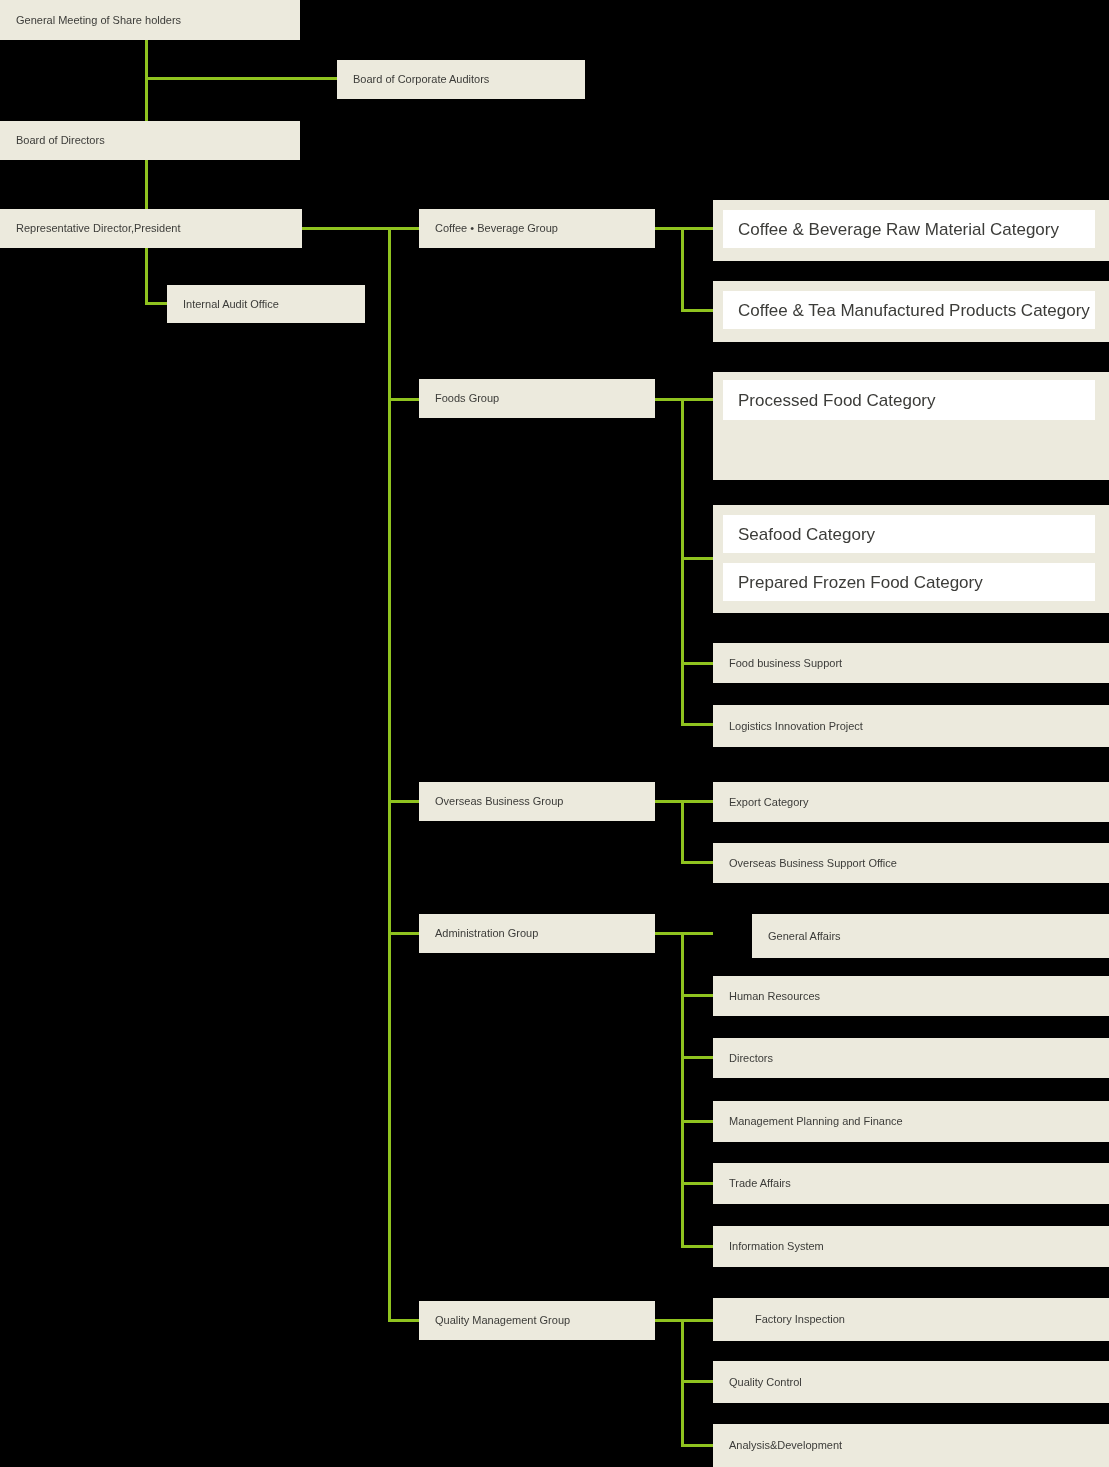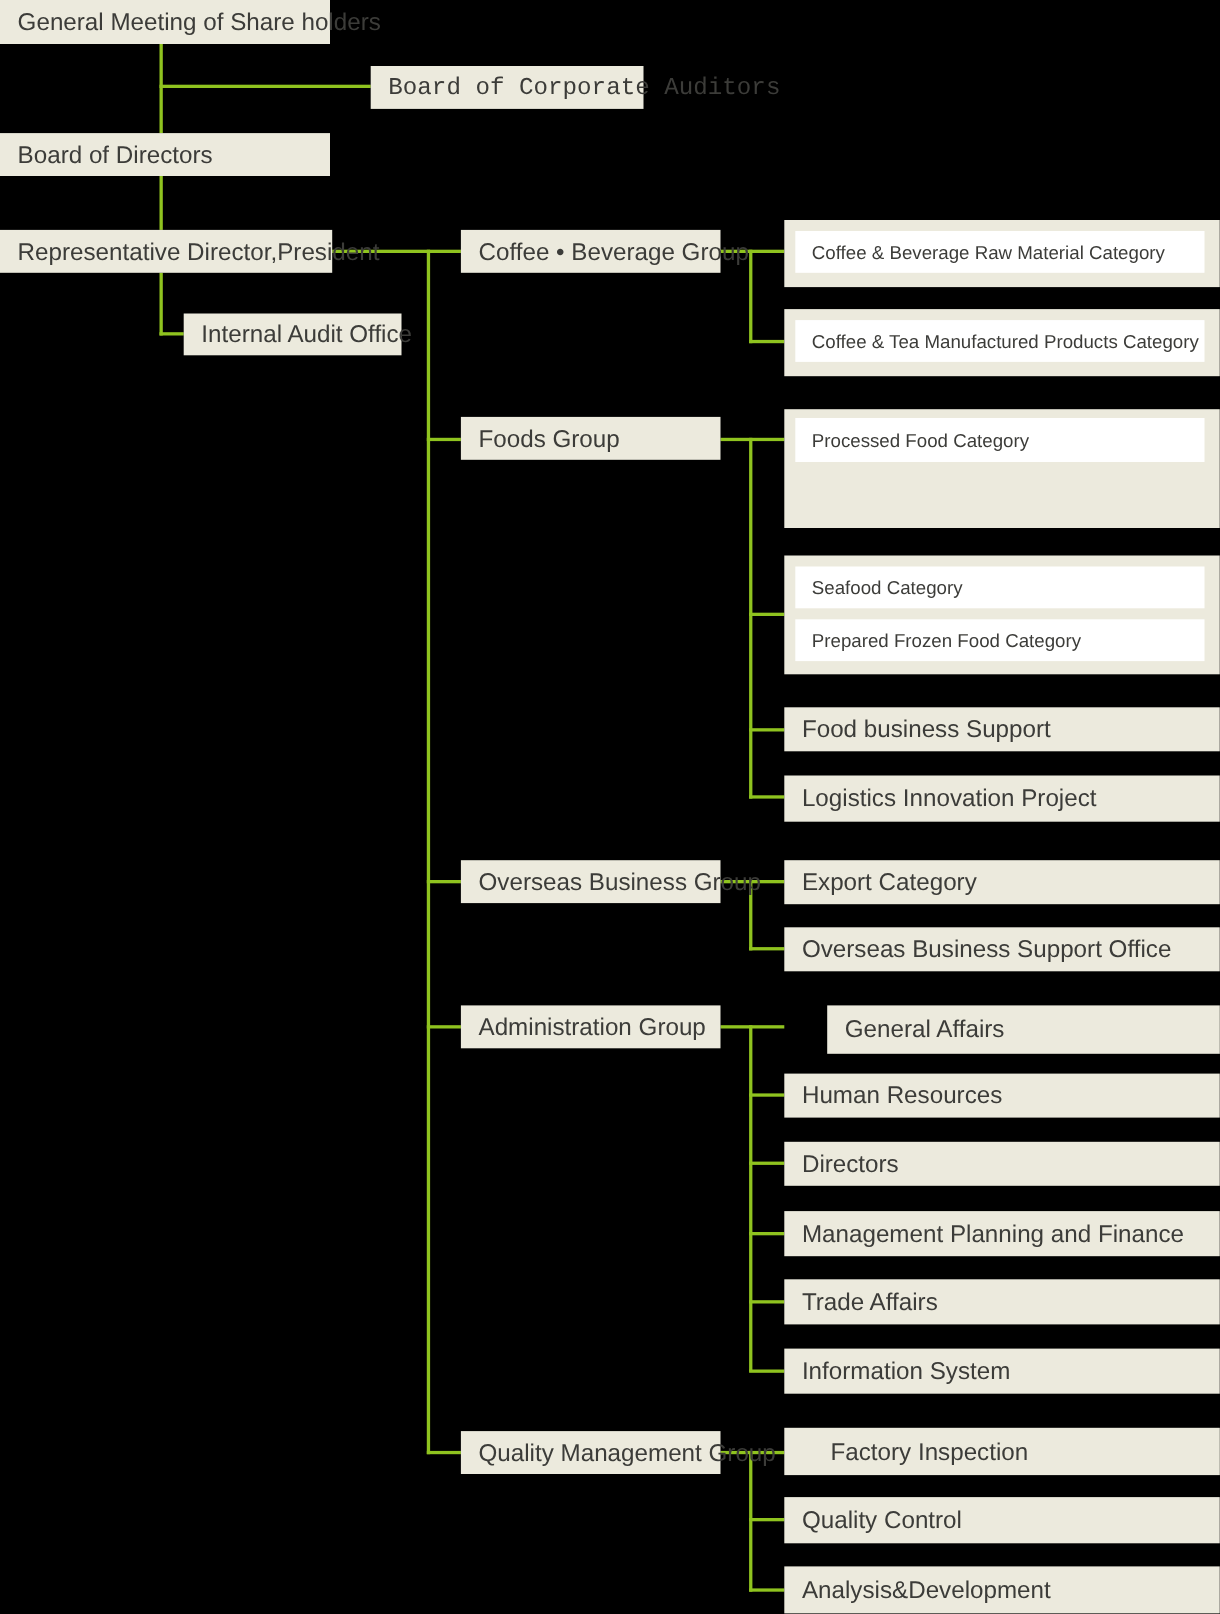--- a/index.html
+++ b/index.html
@@ -11,21 +11,21 @@
     overflow:hidden;
     font-family:"Liberation Sans","DejaVu Sans",sans-serif;
   }
   .box{
     position:absolute;
     box-sizing:border-box;
     display:flex;
     align-items:center;
     background:var(--box-fill,#ECEADD);
     color:var(--text,#3C3C39);
-    font-size:22px;
+    font-size:11px;
     line-height:1;
     padding-left:16px;
     white-space:pre;
   }
   .frame{
     position:absolute;
     box-sizing:border-box;
     background:var(--box-fill,#ECEADD);
   }
   .white-box{
@@ -79,21 +79,21 @@
       <div class="line" style="left: 681px; top: 1120px; width: 32px; height: 3px;"></div>
       <div class="line" style="left: 681px; top: 1182px; width: 32px; height: 3px;"></div>
       <div class="line" style="left: 681px; top: 1245px; width: 32px; height: 3px;"></div>
       <div class="line" style="left: 655px; top: 1319px; width: 58px; height: 3px;"></div>
       <div class="line" style="left: 681px; top: 1319px; width: 3px; height: 128px;"></div>
       <div class="line" style="left: 681px; top: 1380px; width: 32px; height: 3px;"></div>
       <div class="line" style="left: 681px; top: 1444px; width: 32px; height: 3px;"></div>
     </div>
   <div id="boxes-layer">
       <div class="box" style="left: 0px; top: 0px; width: 300px; height: 40px;">General Meeting of Share holders</div>
-      <div class="box" style="left: 337px; top: 60px; width: 248px; height: 39px; font-family: Liberation Mono, monospace;">Board of Corporate Auditors</div>
+      <div class="box" style="left: 337px; top: 60px; width: 248px; height: 39px;">Board of Corporate Auditors</div>
       <div class="box" style="left: 0px; top: 121px; width: 300px; height: 39px;">Board of Directors</div>
       <div class="box" style="left: 0px; top: 209px; width: 302px; height: 39px;">Representative Director,President</div>
       <div class="box" style="left: 167px; top: 285px; width: 198px; height: 38px;">Internal Audit Office</div>
       <div class="box" style="left: 419px; top: 209px; width: 236px; height: 39px;">Coffee • Beverage Group</div>
       <div class="box" style="left: 419px; top: 379px; width: 236px; height: 39px;">Foods Group</div>
       <div class="box" style="left: 419px; top: 782px; width: 236px; height: 39px;">Overseas Business Group</div>
       <div class="box" style="left: 419px; top: 914px; width: 236px; height: 39px;">Administration Group</div>
       <div class="box" style="left: 419px; top: 1301px; width: 236px; height: 39px;">Quality Management Group</div>
       <div class="box" style="left: 713px; top: 643px; width: 396px; height: 40px;">Food business Support</div>
       <div class="box" style="left: 713px; top: 705px; width: 396px; height: 42px;">Logistics Innovation Project</div>

